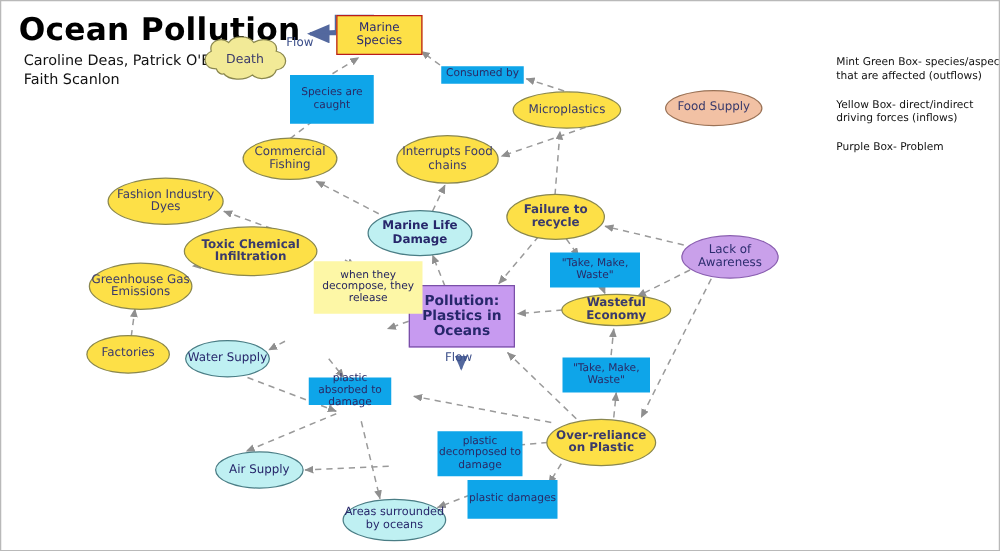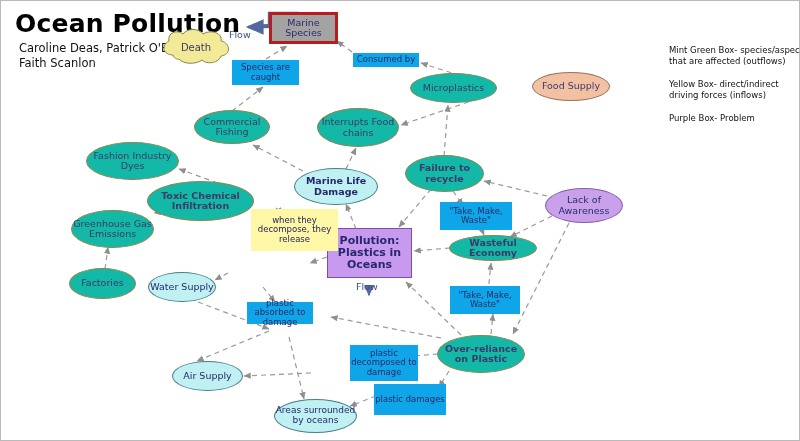--- a/index.html
+++ b/index.html
@@ -30,27 +30,27 @@
     position:absolute;
     display:flex;align-items:center;justify-content:center;
     text-align:center;
     box-sizing:border-box;
     color:#2b2b6e;
     line-height:1.08;
   }
   .ell{border-radius:50%;border:1px solid #6b6b5a;}
   .rect{border:1px solid #555;}
 
-  .yellow{background:#14b8a6;border-color:#8a874e;color:#3a3a6b;}
+  .yellow{background:#fde047;border-color:#8a874e;color:#3a3a6b;}
   .mint{background:#bff0f2;border-color:#4a7d85;color:#27276b;}
   .purple{background:#c9a0ea;border-color:#8a5fb0;color:#2c2c6e;}
   .purple-lab{background:#0ea5e9;border:none;color:#2a2a66;}
   .yellow-lab{background:#fdf7a6;border:none;color:#24245e;}
   .peach{background:#f2c1a4;border-color:#9a7256;color:#3a3a6b;}
-  .cyanbox{background:#a3a3a3;border:3px solid #b91c1c;color:#2a2a6e;}
+  .cyanbox{background:#fde047;border:1px solid #b91c1c;color:#2a2a6e;}
   .purplebox{background:#c79af0;border:1px solid #7a4fa8;color:#27276b;}
 
   .bold{font-weight:bold;}
   .flowlab{position:absolute;font-size:9.5px;color:#3c4f8a;}
 
   .cloud{position:absolute;}
   .cloud .txt{
     position:absolute;left:0;top:0;width:100%;height:100%;
     display:flex;align-items:center;justify-content:center;
     font-size:10px;color:#3a3a6b;
@@ -240,21 +240,21 @@
     <span>Areas surrounded by oceans</span>
   </div>
 
   <div class="node ell yellow bold" style="left:436px;top:334px;width:88px;height:38px;font-size:9.5px;">
     <span>Over-reliance on Plastic</span>
   </div>
 
   <div class="flowlab" style="left:228px;top:28px;">Flow</div>
   <div class="flowlab" style="left:355px;top:280px;">Flow</div>
 
-  <div class="node purple-lab" style="left:231px;top:59px;width:67px;height:25px;font-size:8.5px;">
+  <div class="node purple-lab" style="left:231px;top:59px;width:67px;height:39px;font-size:8.5px;">
     <span>Species are caught</span>
   </div>
 
   <div class="node purple-lab" style="left:352px;top:52px;width:66px;height:14px;font-size:8.5px;">
     <span>Consumed by</span>
   </div>
 
   <div class="node yellow-lab" style="left:250px;top:208px;width:87px;height:42px;font-size:8.5px;">
     <span>when they decompose, they release</span>
   </div>

